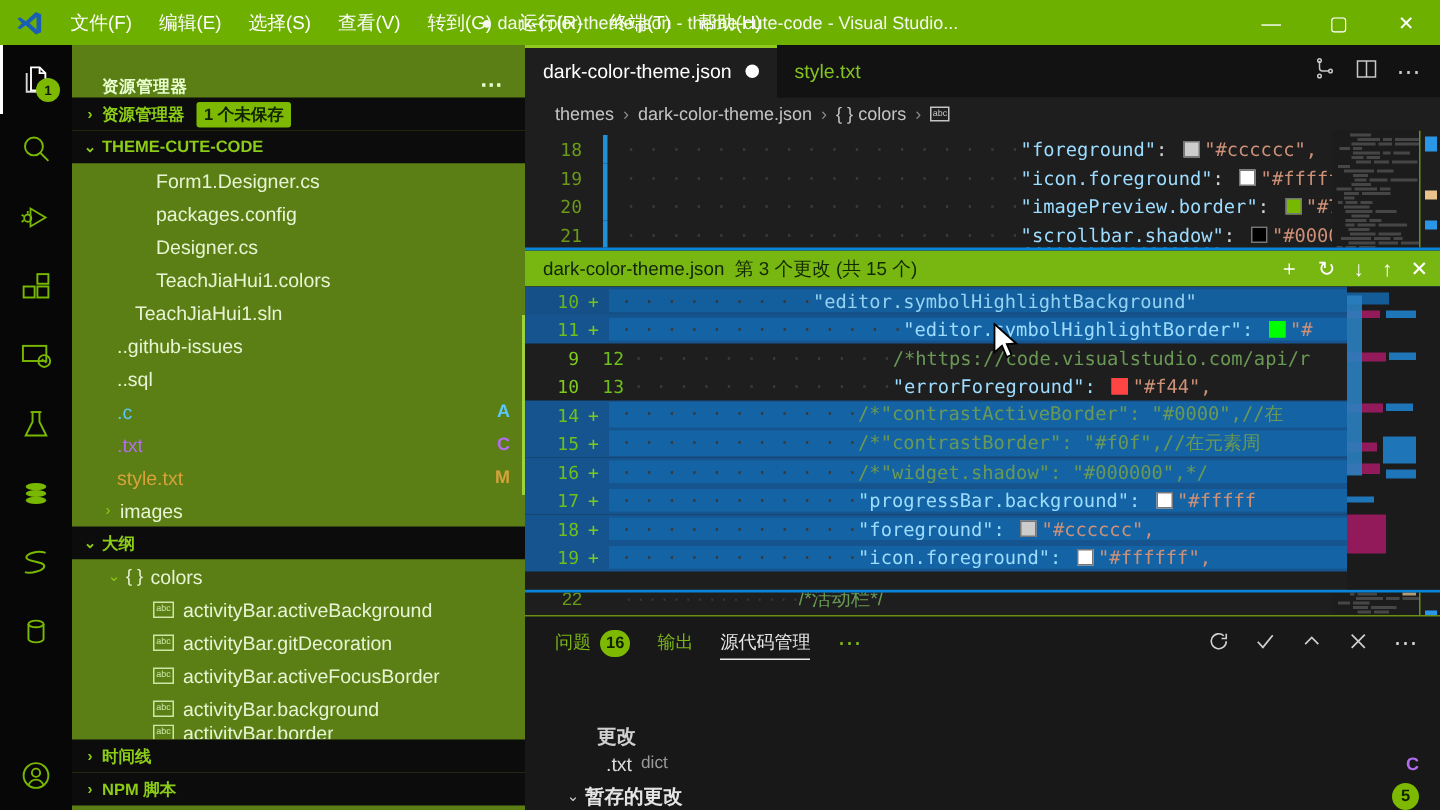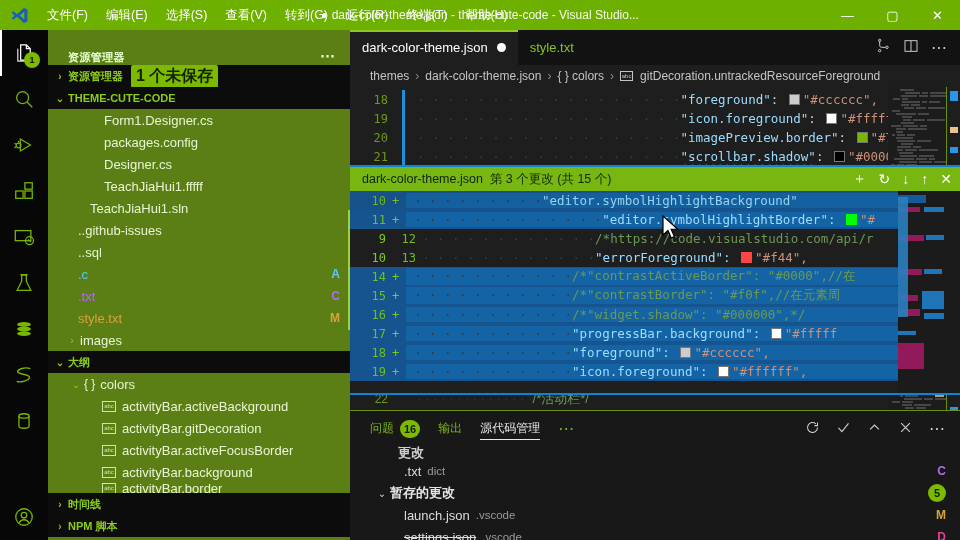--- a/index.html
+++ b/index.html
@@ -69,21 +69,21 @@
     background: #5b7f14; flex: 0 0 35px;
   }
   .sidebar-title .dots { margin-left: auto; color: #e9ffd0; font-size: 15px; letter-spacing: 1px; padding-right: 6px;}
   .sec-header {
     height: 22px; background: #0c0c0c; display: flex; align-items: center;
     font-size: 11px; font-weight: bold; color: #8ccc17; padding-left: 4px; flex: 0 0 22px;
   }
   .twisty { width: 16px; text-align: center; font-size: 10px; color: #8ccc17; flex: 0 0 16px;}
   .sec-badge {
     margin-left: 8px; background: #7cb900; color: #102200; border-radius: 2px;
-    font-size: 16px; padding: 1px 5px; font-weight: bold;
+    font-size: 11px; padding: 1px 5px; font-weight: bold;
   }
   .tree { background: #5b7f14; overflow: hidden; }
   .row {
     height: 22px; display: flex; align-items: center; font-size: 13px;
     color: #e8f5d4; padding-right: 10px; white-space: nowrap;
   }
   .row .label { overflow: hidden; text-overflow: ellipsis; }
   .row .deco { margin-left: auto; font-weight: bold; font-size: 12px; }
   .indent-1 { padding-left: 30px; }
   .indent-2 { padding-left: 42px; }
@@ -193,21 +193,21 @@
   .panel-tabs { height: 35px; flex: 0 0 35px; display: flex; align-items: center; padding-left: 20px; gap: 18px; }
   .p-tab { font-size: 12px; color: #7bb518; position: relative; height: 35px; display: flex; align-items: center; white-space: nowrap; }
   .p-tab.active { color: #e8e8e8; }
   .p-tab.active::after { content:''; position: absolute; left: 0; right: 0; bottom: 6px; height: 1px; background: #e8e8e8; }
   .p-badge {
     margin-left: 6px; background: #7cb900; color: #102200; border-radius: 9px;
     min-width: 18px; height: 18px; display: inline-flex; align-items: center; justify-content: center;
     font-size: 11px; font-weight: bold; padding: 0 4px;
   }
   .p-actions { margin-left: auto; display: flex; align-items: center; gap: 16px; padding-right: 14px; color: #d0d0d0; font-size: 14px; }
-  .panel-body { flex: 1; overflow: hidden; position: relative; padding-left: 0; }
+  .panel-body { flex: 1; overflow: hidden; position: relative; padding-left: 0; margin-top: 38px; }
   .scm-row { height: 22px; display: flex; align-items: center; font-size: 13px; color: #dcdcdc; padding-right: 14px; white-space: nowrap;}
   .scm-row .sub { color: #9a9a9a; font-size: 11.5px; margin-left: 6px; }
   .scm-row .deco { margin-left: auto; font-weight: bold; font-size: 12px; }
   .scm-group { font-weight: bold; color: #e4e4e4; font-size: 13px; }
   .scm-badge {
     margin-left: auto; background: #7cb900; color: #102200; border-radius: 9px;
     min-width: 18px; height: 18px; display: inline-flex; align-items: center; justify-content: center;
     font-size: 11px; font-weight: bold;
   }
   .strike { text-decoration: line-through; }
@@ -334,21 +334,21 @@
         <div class="row indent-3">
             <span class="label c-white">Form1.Designer.cs</span>
           </div>
         <div class="row indent-3">
             <span class="label c-white">packages.config</span>
           </div>
         <div class="row indent-3">
             <span class="label c-white">Designer.cs</span>
           </div>
         <div class="row indent-3">
-            <span class="label c-white">TeachJiaHui1.fffff</span>
+            <span class="label c-white">TeachJiaHui1.colors</span>
           </div>
         <div class="row indent-2">
             <span class="label c-white">TeachJiaHui1.sln</span>
           </div>
         <div class="row indent-1">
             <span class="label c-white">..github-issues</span>
           </div>
         <div class="row indent-1">
             <span class="label c-white">..sql</span>
           </div>
@@ -442,21 +442,20 @@
       </div>
 
       <div class="breadcrumb">
         <span>themes</span>
         <span class="bc-sep">›</span>
         <span>dark-color-theme.json</span>
         <span class="bc-sep">›</span>
         <span>{ } colors</span>
         <span class="bc-sep">›</span>
         <span class="bc-icon">abc</span>
-        <span>gitDecoration.untrackedResourceForeground</span>
       </div>
 
       <div class="code-wrap">
 
         <div class="code-area">
           <div class="cline" style="margin-top:3px;">
             <span class="lnum">18</span>
             <span class="gutter-mark" style="background:#1f8fd6;"></span>
             <span class="code-txt"><span class="dots-ws">· · · · · · · · · · · · · · · · · ·</span><span class="k-prop">"foreground"</span><span class="punct">: </span><span class="swatch" style="background:#cccccc"></span><span class="k-str">"#cccccc",</span></span>
           </div>

